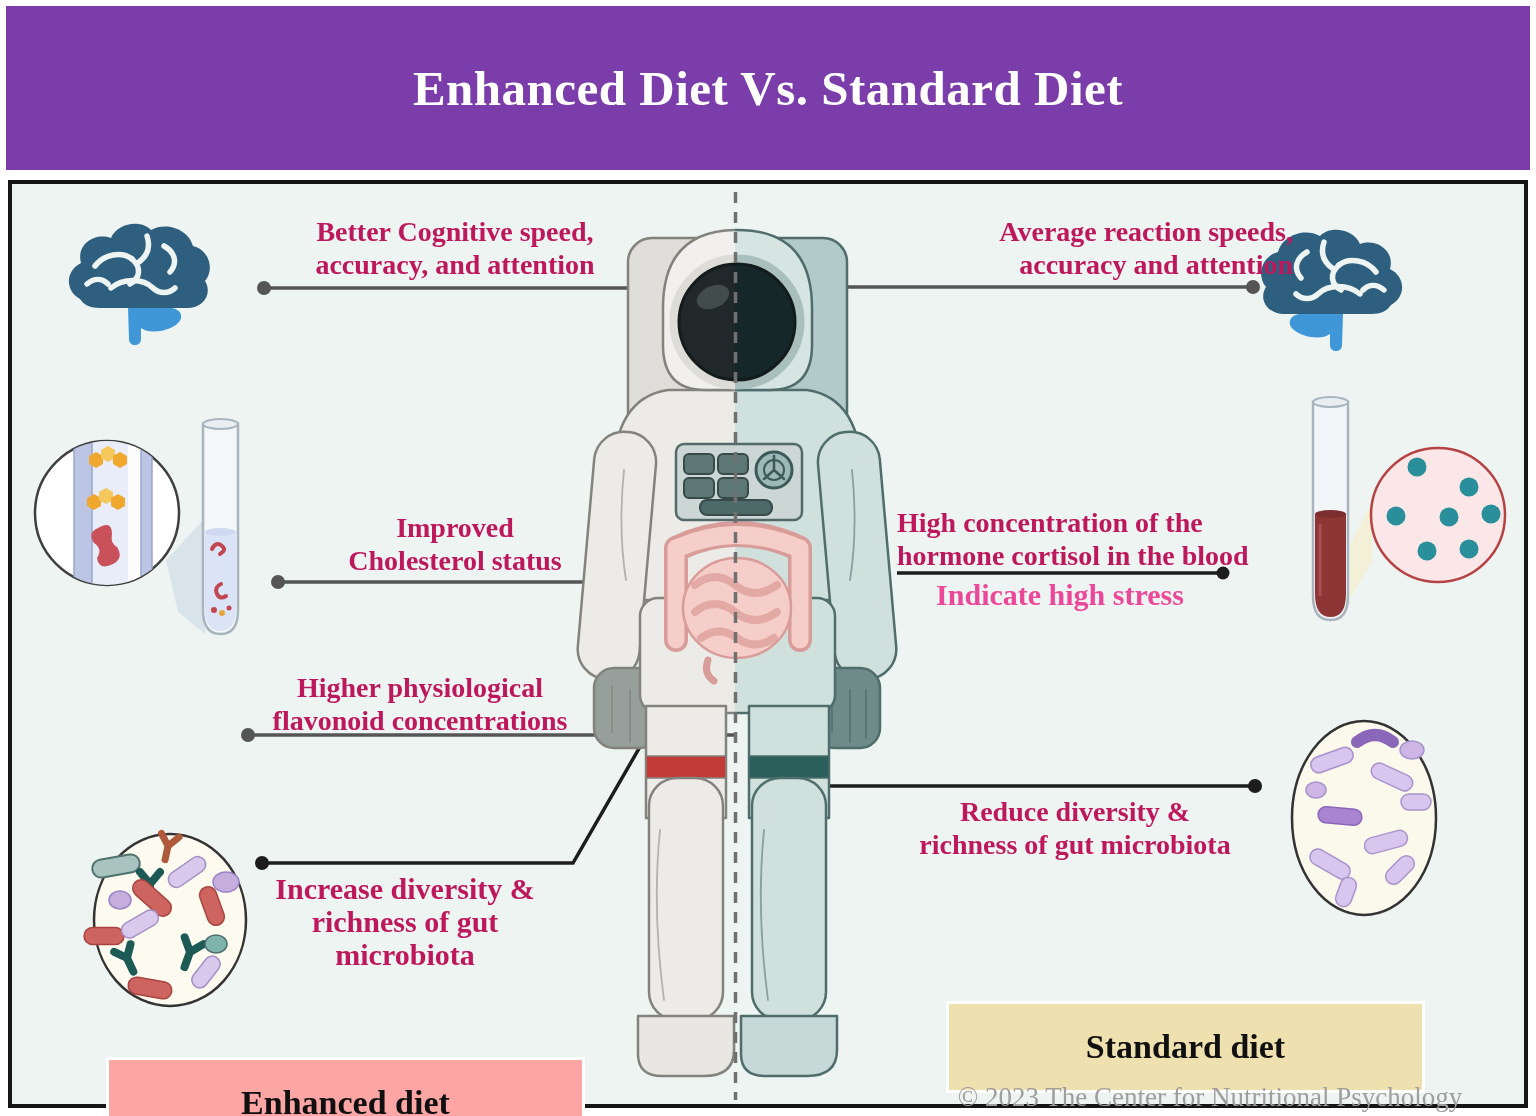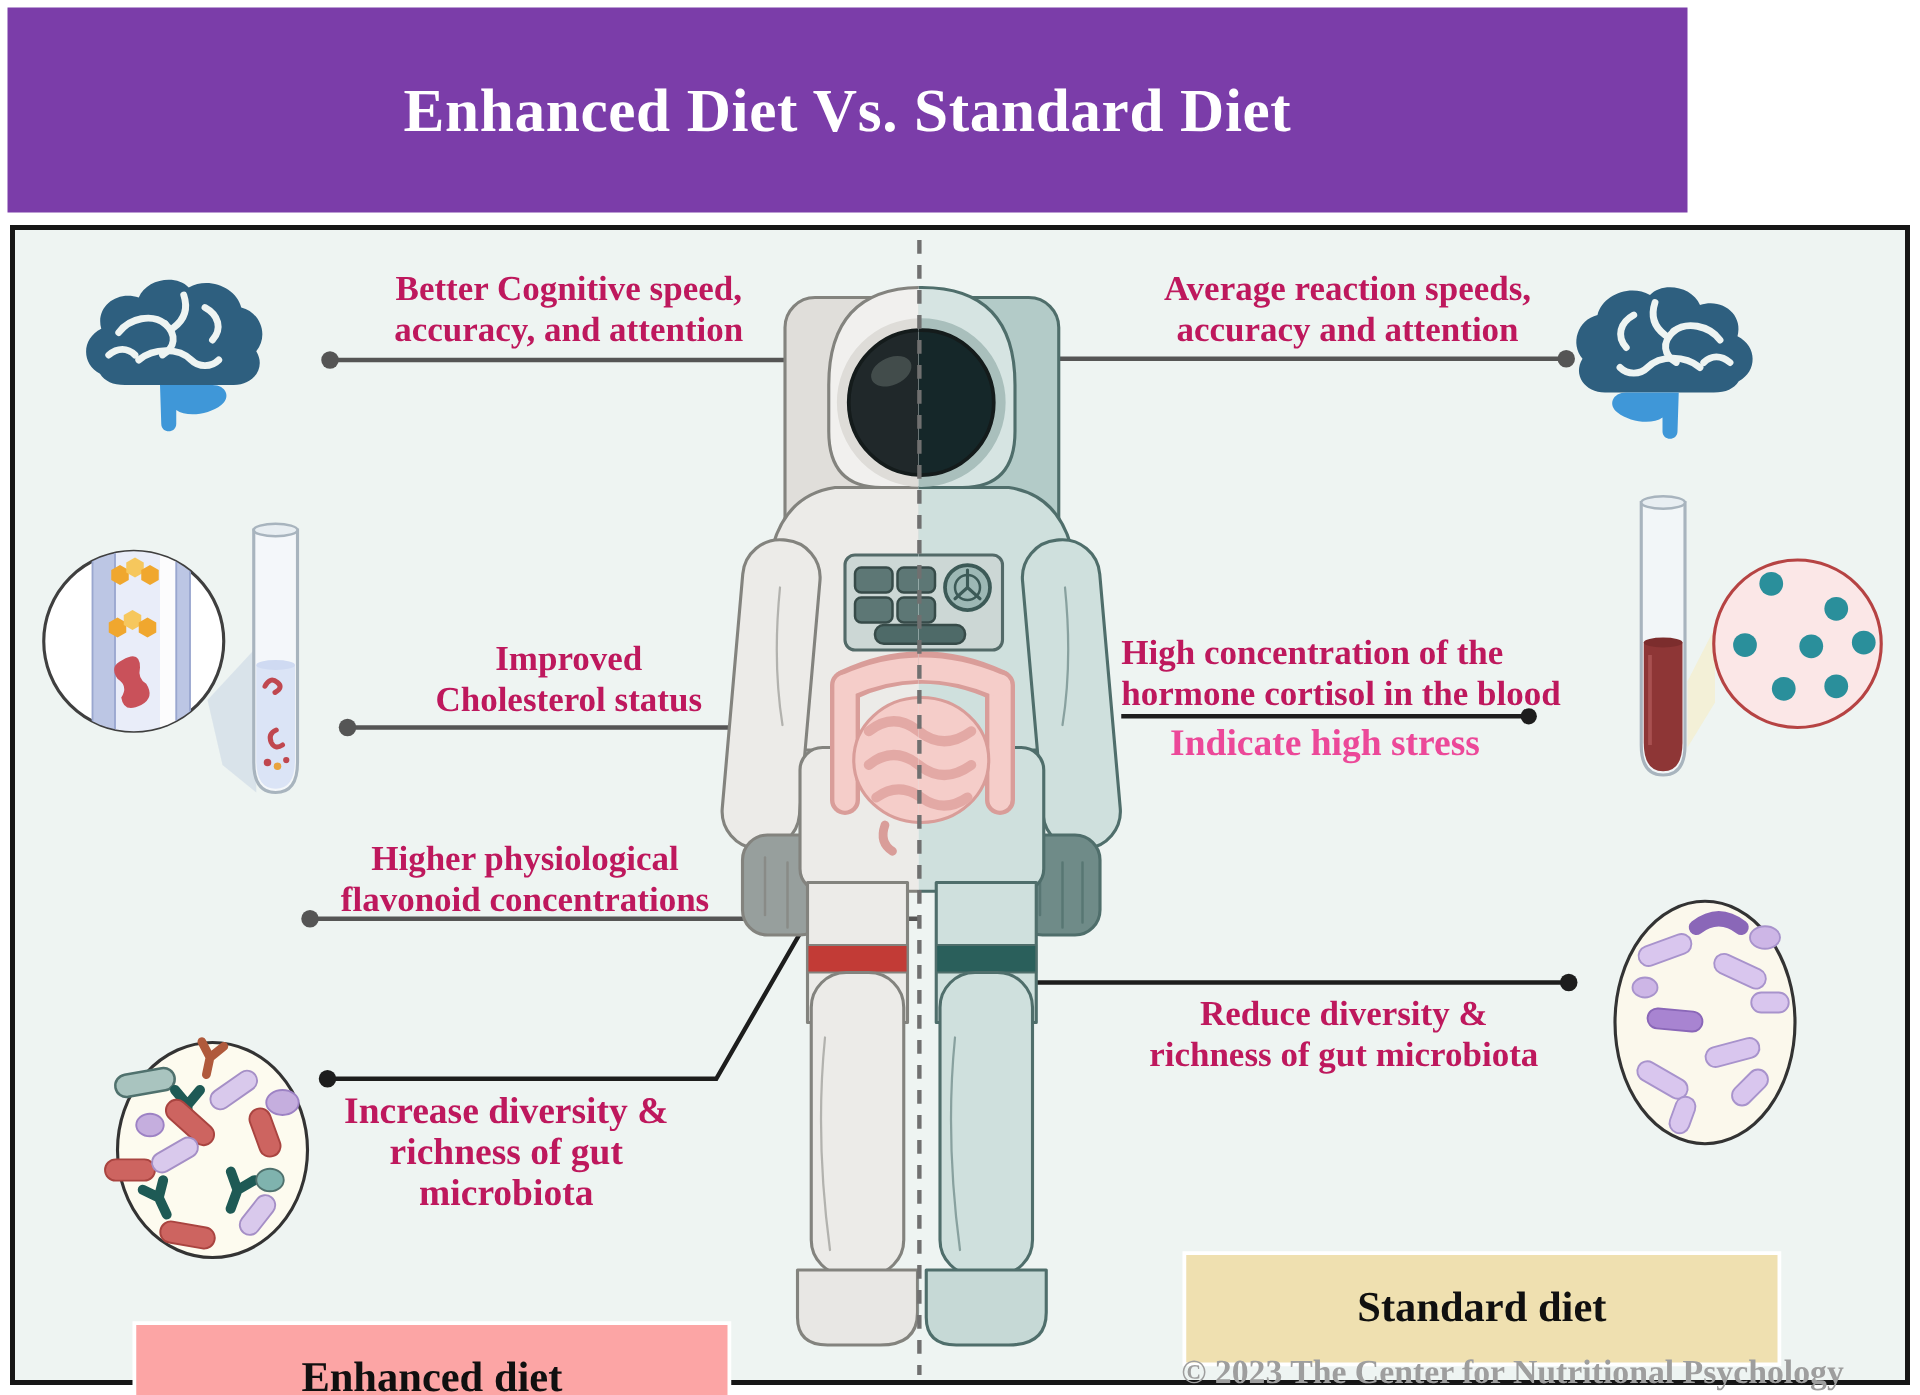--- a/index.html
+++ b/index.html
@@ -1,53 +1,53 @@
 <!DOCTYPE html>
 <html><head>
 <meta charset="utf-8">
 <style>
   html,body{margin:0;padding:0;}
   body{
     width:1536px;height:1116px;position:relative;overflow:hidden;
     background:#ffffff;font-family:"Liberation Serif",serif;
   }
   .hdr{
-    position:absolute;left:6px;top:6px;width:1344px;height:164px;
+    position:absolute;left:6px;top:6px;width:1524px;height:164px;
     background:#7b3da9;display:flex;align-items:center;justify-content:center;z-index:0;
   }
   .hdr .title{color:#ffffff;font-size:49px;font-weight:700;letter-spacing:.5px;}
   .panel{
     position:absolute;left:8px;top:180px;width:1520px;height:928px;box-sizing:border-box;
     background:#eef4f2;border:4px solid #161616;z-index:0;
   }
   svg.canvas{position:absolute;left:0;top:0;width:1536px;height:1116px;z-index:1;pointer-events:none;}
   .ann{
     position:absolute;z-index:2;color:#be185d;font-weight:700;
     white-space:pre-line;line-height:1.17;font-size:28px;
   }
   .center{text-align:center;}
   #t-l-cog{left:235px;top:216px;width:440px;}
-  #t-r-cog{left:863px;top:216px;width:430px;text-align:center;}
+  #t-r-cog{left:863px;top:216px;width:430px;text-align:right;}
   #t-l-chol{left:300px;top:512px;width:310px;}
   #t-l-flav{left:200px;top:672px;width:440px;}
   #t-l-micro{left:250px;top:872px;width:310px;font-size:30px;line-height:1.1;}
   #t-r-cort{left:897px;top:507px;width:440px;text-align:left;}
   #t-r-note{left:910px;top:577px;width:300px;font-size:30px;color:#ec4899;}
   #t-r-micro{left:900px;top:796px;width:350px;}
   .dietlabel{
     position:absolute;z-index:2;display:flex;align-items:center;justify-content:center;
     width:473px;height:86px;font-size:34px;font-weight:700;color:#101010;
     box-shadow:0 0 0 3px #ffffff;
     margin-top:43px;
   }
   #lbl-enh{left:109px;top:1017px;background:#fca5a5;}
   #lbl-std{left:949px;top:961px;background:#efe0b0;}
   .copyright{
     position:absolute;z-index:2;left:940px;top:1082px;width:540px;
-    text-align:center;color:#9e9e9e;font-size:27px;font-weight:700;
+    text-align:center;color:#9e9e9e;font-size:27px;font-weight:400;
   }
   
   .astL{--suit:#ecebe8;--suit2:#f7f6f4;--helmet:#f1f0ee;--pack:#e0deda;--glove:#979f9d;
         --boot:#e8e7e4;--band:#c23b36;--visor:#20282a;--ring:#dedcd8;--line:#83837e;}
   .astR{--suit:#cfe0dd;--suit2:#dcebe8;--helmet:#d6e4e2;--pack:#b3cbc8;--glove:#6f8b88;
         --boot:#c6d9d6;--band:#2a5f5b;--visor:#152729;--ring:#a9bfbc;--line:#4f6e6b;}
 </style>
 </head>
 <body>
 

